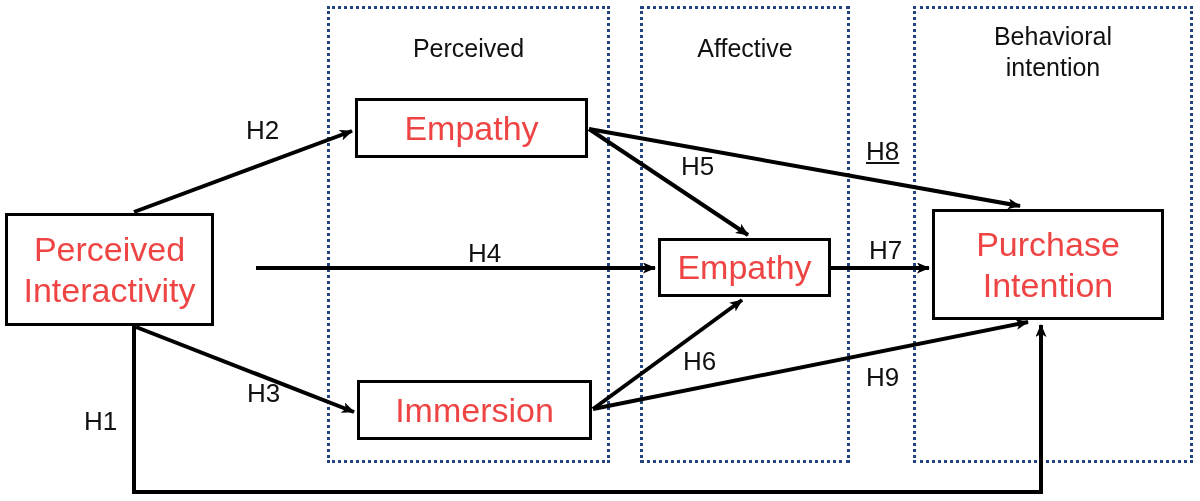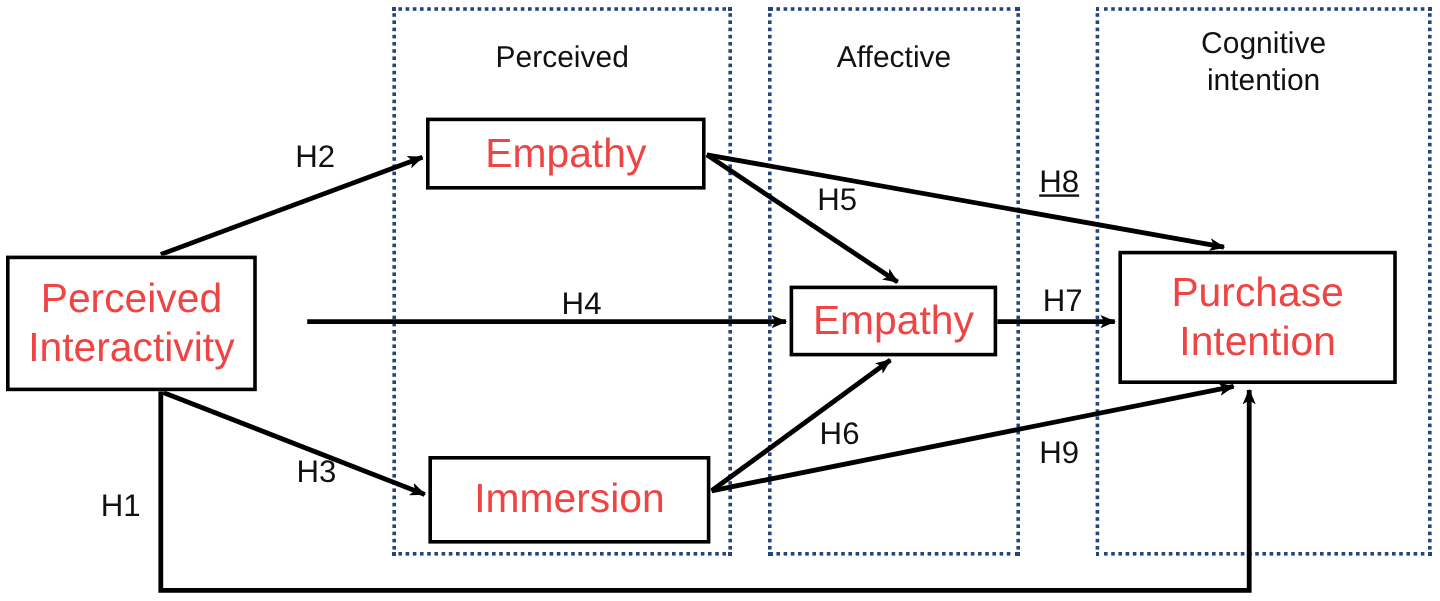--- a/index.html
+++ b/index.html
@@ -67,21 +67,21 @@
 
   <div class="group-box" style="left:327px;top:6px;width:283px;height:457px;">
     <div class="group-label" style="top:24px;">Perceived</div>
   </div>
 
   <div class="group-box" style="left:640px;top:6px;width:210px;height:457px;">
     <div class="group-label" style="top:24px;">Affective</div>
   </div>
 
   <div class="group-box" style="left:913px;top:6px;width:280px;height:457px;">
-    <div class="group-label" style="top:12px;">Cognitive
+    <div class="group-label" style="top:12px;">Behavioral
 intention</div>
   </div>
 
   <svg id="wires" viewBox="0 0 1200 501">
     <defs>
       <marker id="ah" markerWidth="13" markerHeight="11" refX="12" refY="5.5" orient="auto" markerUnits="userSpaceOnUse">
         <path d="M0,0 L13,5.5 L0,11 L3.2,5.5 Z" fill="#000000"></path>
       </marker>
     </defs>
 
@@ -110,21 +110,21 @@
   </div>
 
   <div class="construct" style="left:355px;top:98px;width:233px;height:60px;">
     <span>Empathy</span>
   </div>
 
   <div class="construct" style="left:658px;top:238px;width:173px;height:59px;">
     <span>Empathy</span>
   </div>
 
-  <div class="construct" style="left:357px;top:380px;width:235px;height:73px;">
+  <div class="construct" style="left:357px;top:380px;width:235px;height:60px;">
     <span>Immersion</span>
   </div>
 
   <div class="construct" style="left:932px;top:209px;width:232px;height:111px;">
     <span>Purchase
 Intention</span>
   </div>
 
   <div class="hlabel" style="left:84px;top:407px;">H1</div>
   <div class="hlabel" style="left:246px;top:116px;">H2</div>

